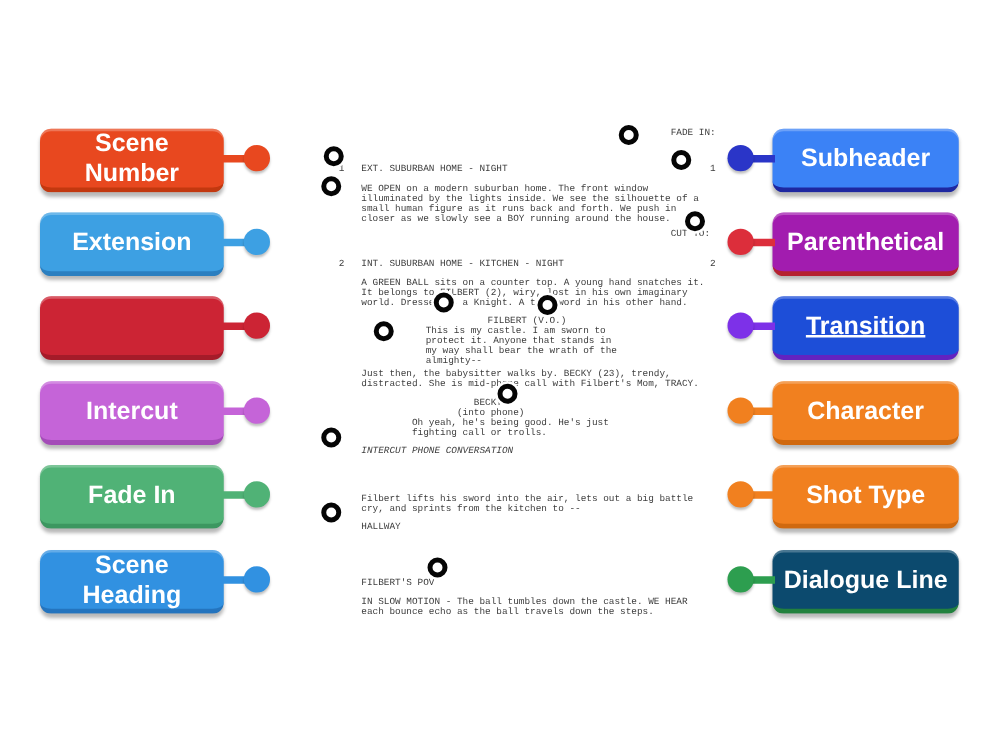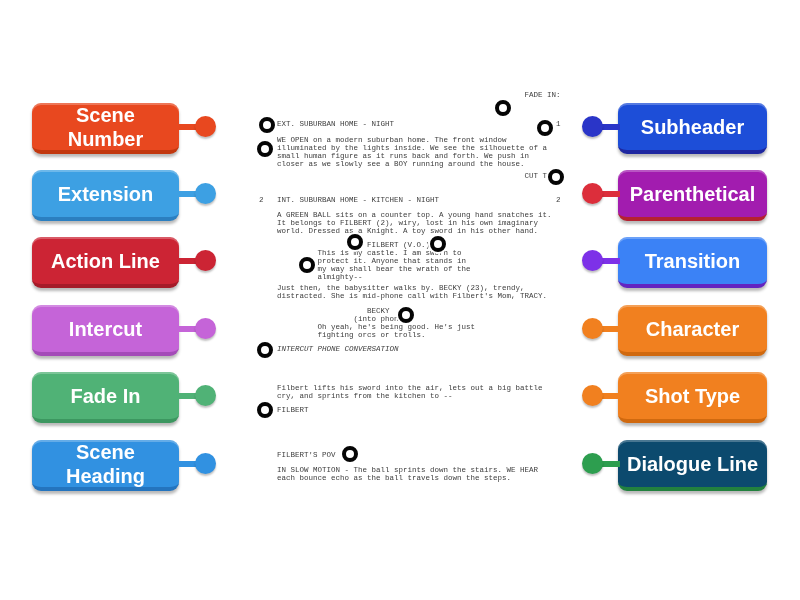--- a/index.html
+++ b/index.html
@@ -13,21 +13,21 @@
   .label-box.left{left:32px;width:147px;}
   .label-box.right{left:618px;width:149px;}
   .label-text{white-space:pre-line;pointer-events:none;}
   .stub{position:absolute;height:6px;width:26px;top:50%;margin-top:-3px;z-index:0;}
   .stub.left{right:-24px;}
   .stub.right{left:-24px;}
   .dot{position:absolute;width:21px;height:21px;border-radius:50%;top:50%;margin-top:-10.5px;
        box-shadow:0 2px 2px rgba(0,0,0,.25);}
   .dot.left{right:-37px;}
   .dot.right{left:-36px;}
-  .script-block{position:absolute;left:259px;margin:0;
+  .script-block{position:absolute;left:259px;margin:12px;
                 font:7.5px/8px "Liberation Mono","DejaVu Sans Mono",monospace;
                 color:#3d3d3d;white-space:pre;}
   .marker{position:absolute;width:8px;height:8px;background:#fff;border:4px solid #050505;
           border-radius:50%;box-shadow:0 0 0 2px #ffffff;z-index:5;}
 </style>
 </head>
 <body>
 
 <div id="stage" style="width: 800px; height: 600px; background: rgb(255, 255, 255);">
     <div class="label-box left" style="top: 103px; background: rgb(232, 72, 31); border-bottom-color: rgb(194, 56, 15);">
@@ -35,51 +35,50 @@
 Number</span>
       <div class="stub left" style="background: rgb(232, 72, 31);"></div>
       <div class="dot left" style="background: rgb(232, 72, 31);"></div>
     </div>
     <div class="label-box left" style="top: 170px; background: rgb(61, 160, 227); border-bottom-color: rgb(43, 127, 192);">
       <span class="label-text">Extension</span>
       <div class="stub left" style="background: rgb(61, 160, 227);"></div>
       <div class="dot left" style="background: rgb(61, 160, 227);"></div>
     </div>
     <div class="label-box left" style="top: 237px; background: rgb(204, 36, 52); border-bottom-color: rgb(165, 27, 41);">
-      <span class="label-text">Action Line</span>
       <div class="stub left" style="background: rgb(204, 36, 52);"></div>
       <div class="dot left" style="background: rgb(204, 36, 52);"></div>
     </div>
     <div class="label-box left" style="top: 305px; background: rgb(197, 100, 216); border-bottom-color: rgb(164, 75, 184);">
       <span class="label-text">Intercut</span>
       <div class="stub left" style="background: rgb(197, 100, 216);"></div>
       <div class="dot left" style="background: rgb(197, 100, 216);"></div>
     </div>
     <div class="label-box left" style="top: 372px; background: rgb(80, 178, 118); border-bottom-color: rgb(60, 151, 96);">
       <span class="label-text">Fade In</span>
       <div class="stub left" style="background: rgb(80, 178, 118);"></div>
       <div class="dot left" style="background: rgb(80, 178, 118);"></div>
     </div>
     <div class="label-box left" style="top: 440px; background: rgb(49, 145, 225); border-bottom-color: rgb(36, 116, 190);">
       <span class="label-text">Scene
 Heading</span>
       <div class="stub left" style="background: rgb(49, 145, 225);"></div>
       <div class="dot left" style="background: rgb(49, 145, 225);"></div>
     </div>
-    <div class="label-box right" style="top: 103px; background: #1d4ed8; border-bottom-color: rgb(30, 39, 160);">
+    <div class="label-box right" style="top: 103px; background: #3b82f6; border-bottom-color: rgb(30, 39, 160);">
       <span class="label-text">Subheader</span>
       <div class="stub right" style="background: rgb(42, 53, 200);"></div>
       <div class="dot right" style="background: rgb(42, 53, 200);"></div>
     </div>
     <div class="label-box right" style="top: 170px; background: #a21caf; border-bottom-color: rgb(181, 34, 48);">
       <span class="label-text">Parenthetical</span>
       <div class="stub right" style="background: rgb(220, 46, 59);"></div>
       <div class="dot right" style="background: rgb(220, 46, 59);"></div>
     </div>
-    <div class="label-box right" style="top: 237px; background: #3b82f6; border-bottom-color: rgb(99, 35, 192);">
+    <div class="label-box right" style="top: 237px; background: #1d4ed8; border-bottom-color: rgb(99, 35, 192); text-decoration: underline;">
       <span class="label-text">Transition</span>
       <div class="stub right" style="background: rgb(125, 49, 232);"></div>
       <div class="dot right" style="background: rgb(125, 49, 232);"></div>
     </div>
     <div class="label-box right" style="top: 372px; background: rgb(241, 128, 31); border-bottom-color: rgb(208, 105, 15);">
       <span class="label-text">Shot Type</span>
       <div class="stub right" style="background: rgb(241, 128, 31);"></div>
       <div class="dot right" style="background: rgb(241, 128, 31);"></div>
     </div>
     <div class="label-box right" style="top: 305px; background: rgb(241, 128, 31); border-bottom-color: rgb(208, 105, 15);">
@@ -96,37 +95,37 @@
     <pre class="script-block" style="left: 259px; top: 120px;">1   EXT. SUBURBAN HOME - NIGHT                                    1</pre>
     <pre class="script-block" style="left: 259px; top: 136px;">    WE OPEN on a modern suburban home. The front window
     illuminated by the lights inside. We see the silhouette of a
     small human figure as it runs back and forth. We push in
     closer as we slowly see a BOY running around the house.</pre>
     <pre class="script-block" style="left: 259px; top: 172px;">                                                           CUT TO:</pre>
     <pre class="script-block" style="left: 259px; top: 196px;">2   INT. SUBURBAN HOME - KITCHEN - NIGHT                          2</pre>
     <pre class="script-block" style="left: 259px; top: 211px;">    A GREEN BALL sits on a counter top. A young hand snatches it.
     It belongs to FILBERT (2), wiry, lost in his own imaginary
     world. Dressed as a Knight. A toy sword in his other hand.</pre>
-    <pre class="script-block" style="left: 259px; top: 241px;">                        FILBERT (V.O.)
+    <pre class="script-block" style="left: 270px; top: 241px;">                        FILBERT (V.O.)
              This is my castle. I am sworn to
              protect it. Anyone that stands in
              my way shall bear the wrath of the
              almighty--</pre>
     <pre class="script-block" style="left: 259px; top: 284px;">    Just then, the babysitter walks by. BECKY (23), trendy,
     distracted. She is mid-phone call with Filbert's Mom, TRACY.</pre>
     <pre class="script-block" style="left: 259px; top: 307px;">                        BECKY
                      (into phone)
              Oh yeah, he's being good. He's just
-             fighting orcs or trolls.</pre>
+             fighting call or trolls.</pre>
     <pre class="script-block" style="left: 259px; top: 345px; font-style: italic;">    INTERCUT PHONE CONVERSATION</pre>
     <pre class="script-block" style="left: 259px; top: 384px;">    Filbert lifts his sword into the air, lets out a big battle
     cry, and sprints from the kitchen to --</pre>
-    <pre class="script-block" style="left: 259px; top: 406px;">    FILBERT</pre>
+    <pre class="script-block" style="left: 259px; top: 406px;">    HALLWAY</pre>
     <pre class="script-block" style="left: 259px; top: 451px;">    FILBERT'S POV</pre>
-    <pre class="script-block" style="left: 259px; top: 466px;">    IN SLOW MOTION - The ball sprints down the stairs. WE HEAR
+    <pre class="script-block" style="left: 259px; top: 466px;">    IN SLOW MOTION - The ball tumbles down the castle. WE HEAR
     each bounce echo as the ball travels down the steps.</pre>
     <div class="marker" style="left: 495px; top: 100px;"></div>
     <div class="marker" style="left: 259px; top: 117px;"></div>
     <div class="marker" style="left: 257px; top: 141px;"></div>
     <div class="marker" style="left: 537px; top: 120px;"></div>
     <div class="marker" style="left: 548px; top: 169px;"></div>
     <div class="marker" style="left: 347px; top: 234px;"></div>
     <div class="marker" style="left: 430px; top: 236px;"></div>
     <div class="marker" style="left: 299px; top: 257px;"></div>
     <div class="marker" style="left: 398px; top: 307px;"></div>

